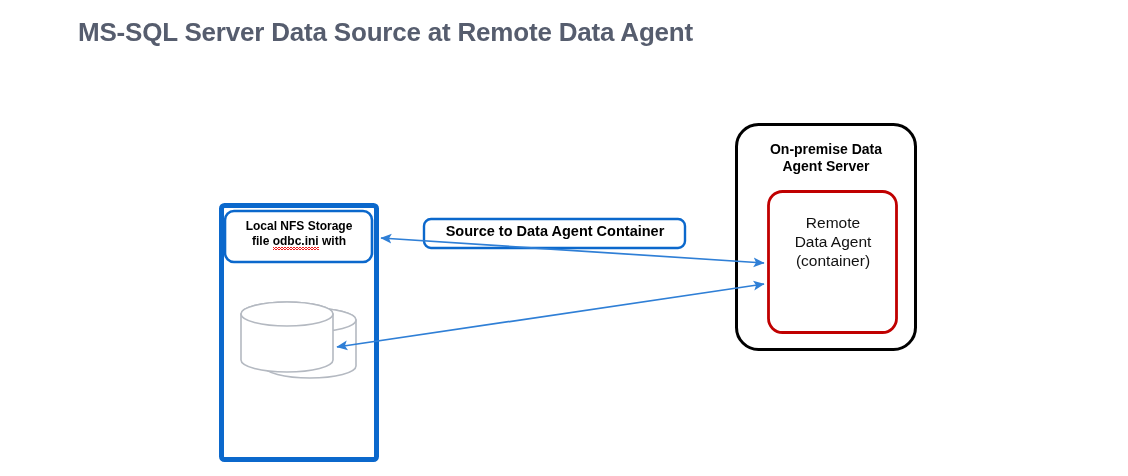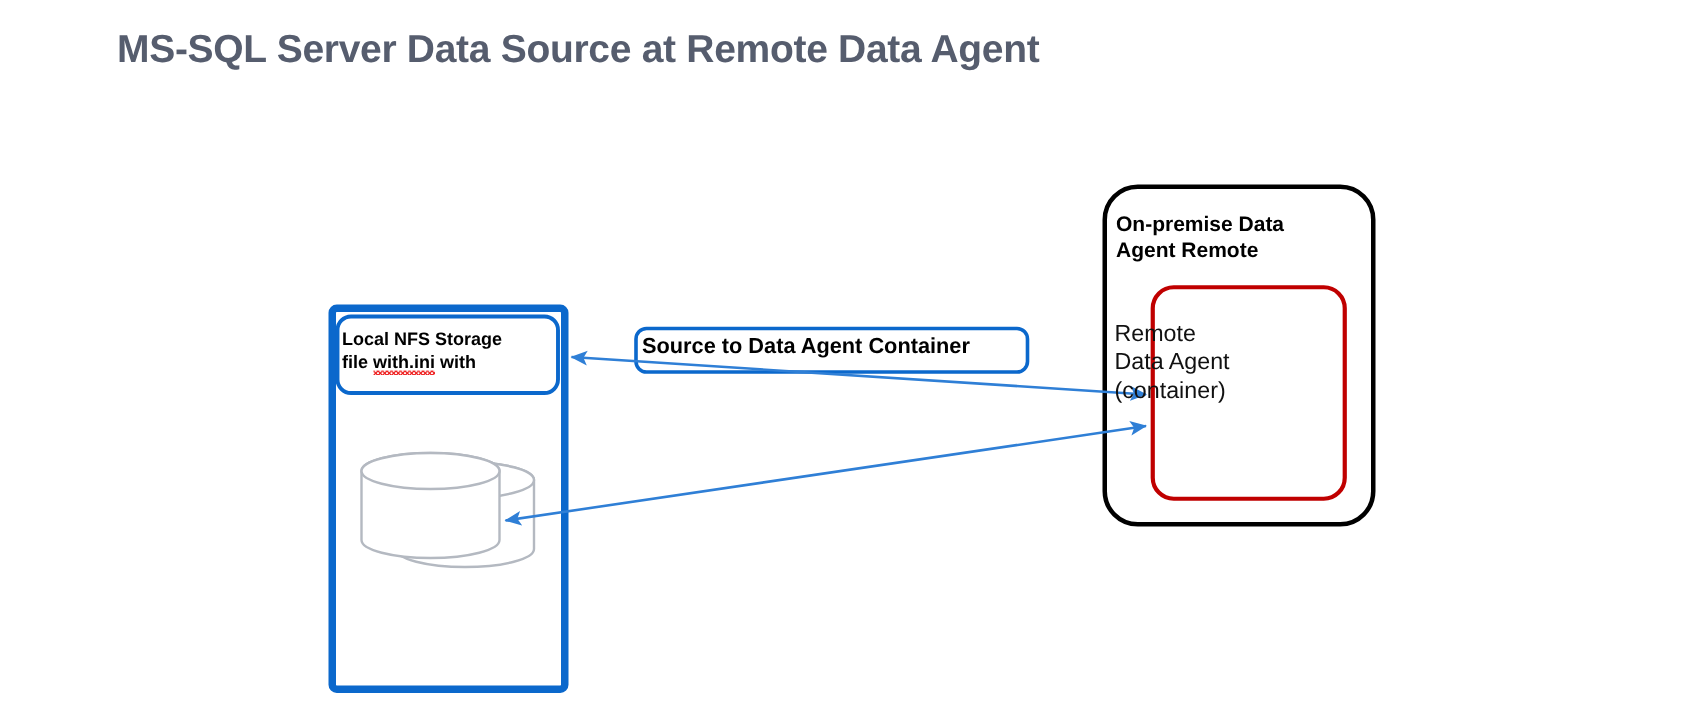--- a/index.html
+++ b/index.html
@@ -40,21 +40,21 @@
     top: 0;
     width: 1128px;
     height: 476px;
   }
   #shapes-layer { z-index: 1; }
   #arrows-layer { z-index: 2; }
 
   
   .txt {
     position: absolute;
-    text-align: left;
+    text-align: center;
     color: #000000;
     line-height: 1.22;
     z-index: 3;
   }
 
   #nfs-label {
     left: 228px;
     top: 219px;
     width: 142px;
     font-size: 12px;
@@ -98,21 +98,21 @@
 
   #server-label {
     left: 744px;
     top: 141px;
     width: 164px;
     font-size: 14px;
     font-weight: bold;
   }
 
   #agent-label {
-    left: 743px;
+    left: 772px;
     top: 214px;
     width: 122px;
     font-size: 15.5px;
     font-weight: normal;
     color: #111111;
   }
 </style>
 </head>
 <body>
 
@@ -161,29 +161,29 @@
       </marker>
     </defs>
 
     <line x1="381" y1="238" x2="764" y2="263" stroke="#2f7fd6" stroke-width="1.7" marker-start="url(#ah-start)" marker-end="url(#ah-end)"></line>
 
     <line x1="337" y1="347" x2="764" y2="284" stroke="#2f7fd6" stroke-width="1.7" marker-start="url(#ah-start)" marker-end="url(#ah-end)"></line>
   </svg>
 
   <div class="txt" id="nfs-label">
     <span>Local NFS Storage</span><br>
-    <span>file </span><span class="squiggle">with.ini</span><span> with</span>
+    <span>file </span><span class="squiggle">odbc.ini</span><span> with</span>
   </div>
 
 
   <div class="txt" id="mounted-label">Source to Data Agent Container</div>
 
   <div class="txt" id="server-label">
     <span>On-premise Data</span><br>
-    <span>Agent Remote</span>
+    <span>Agent Server</span>
   </div>
 
   <div class="txt" id="agent-label">
     <span>Remote</span><br>
     <span>Data Agent</span><br>
     <span>(container)</span>
   </div>
 
 </div>
 

